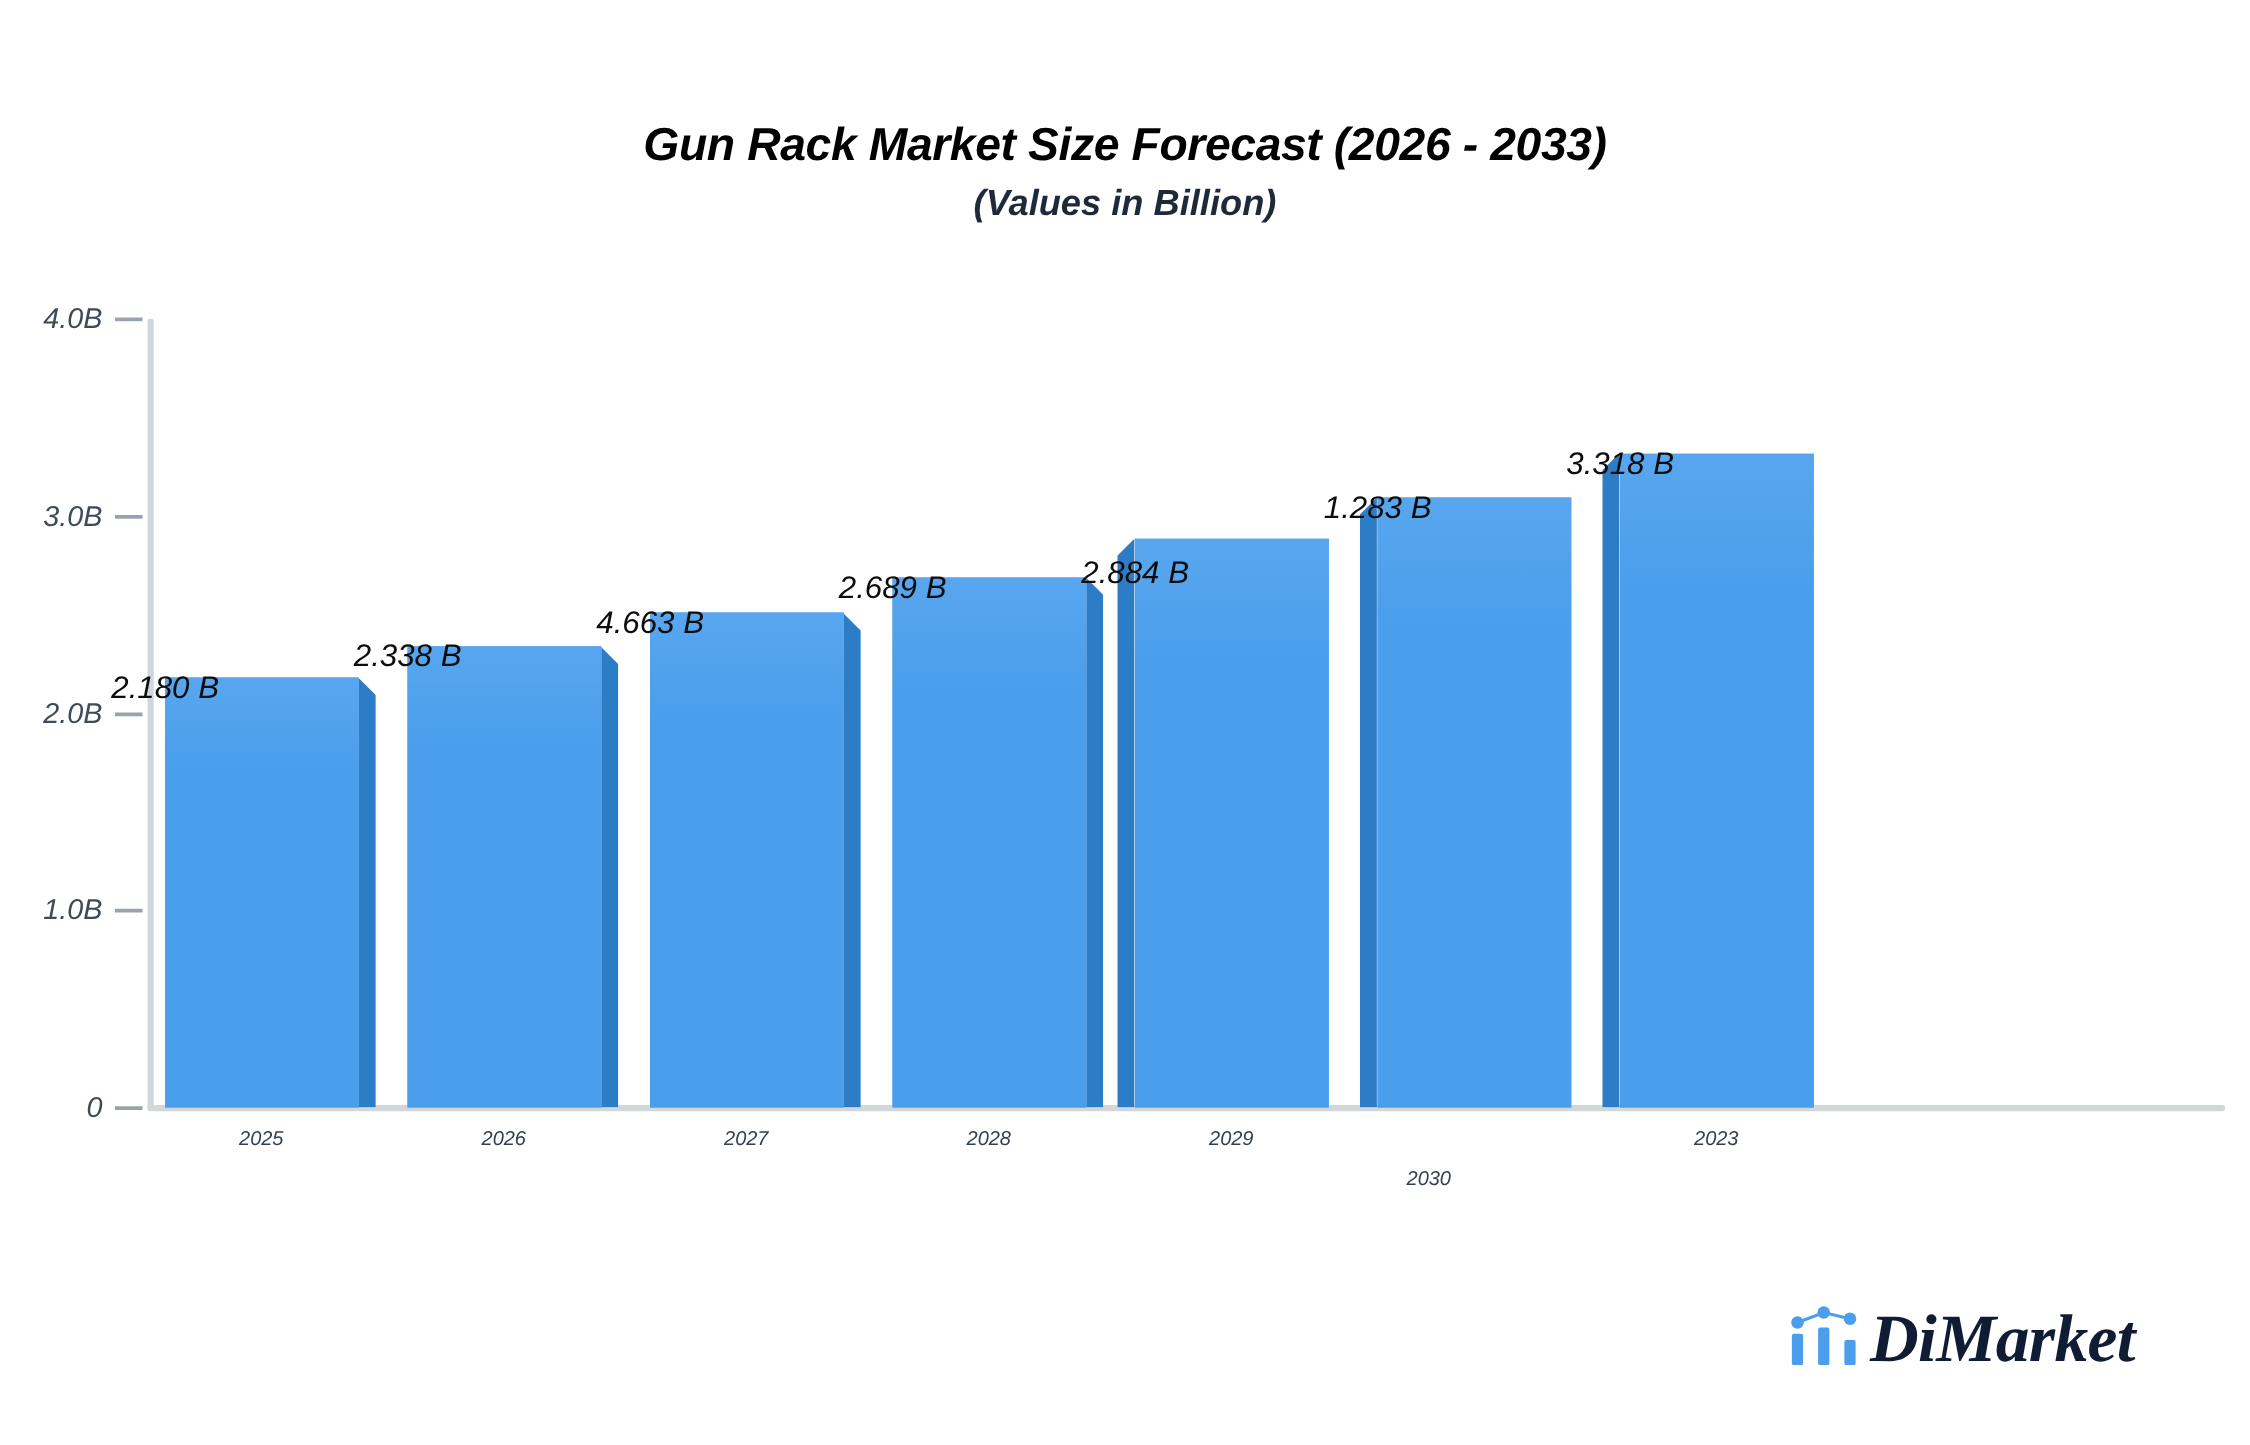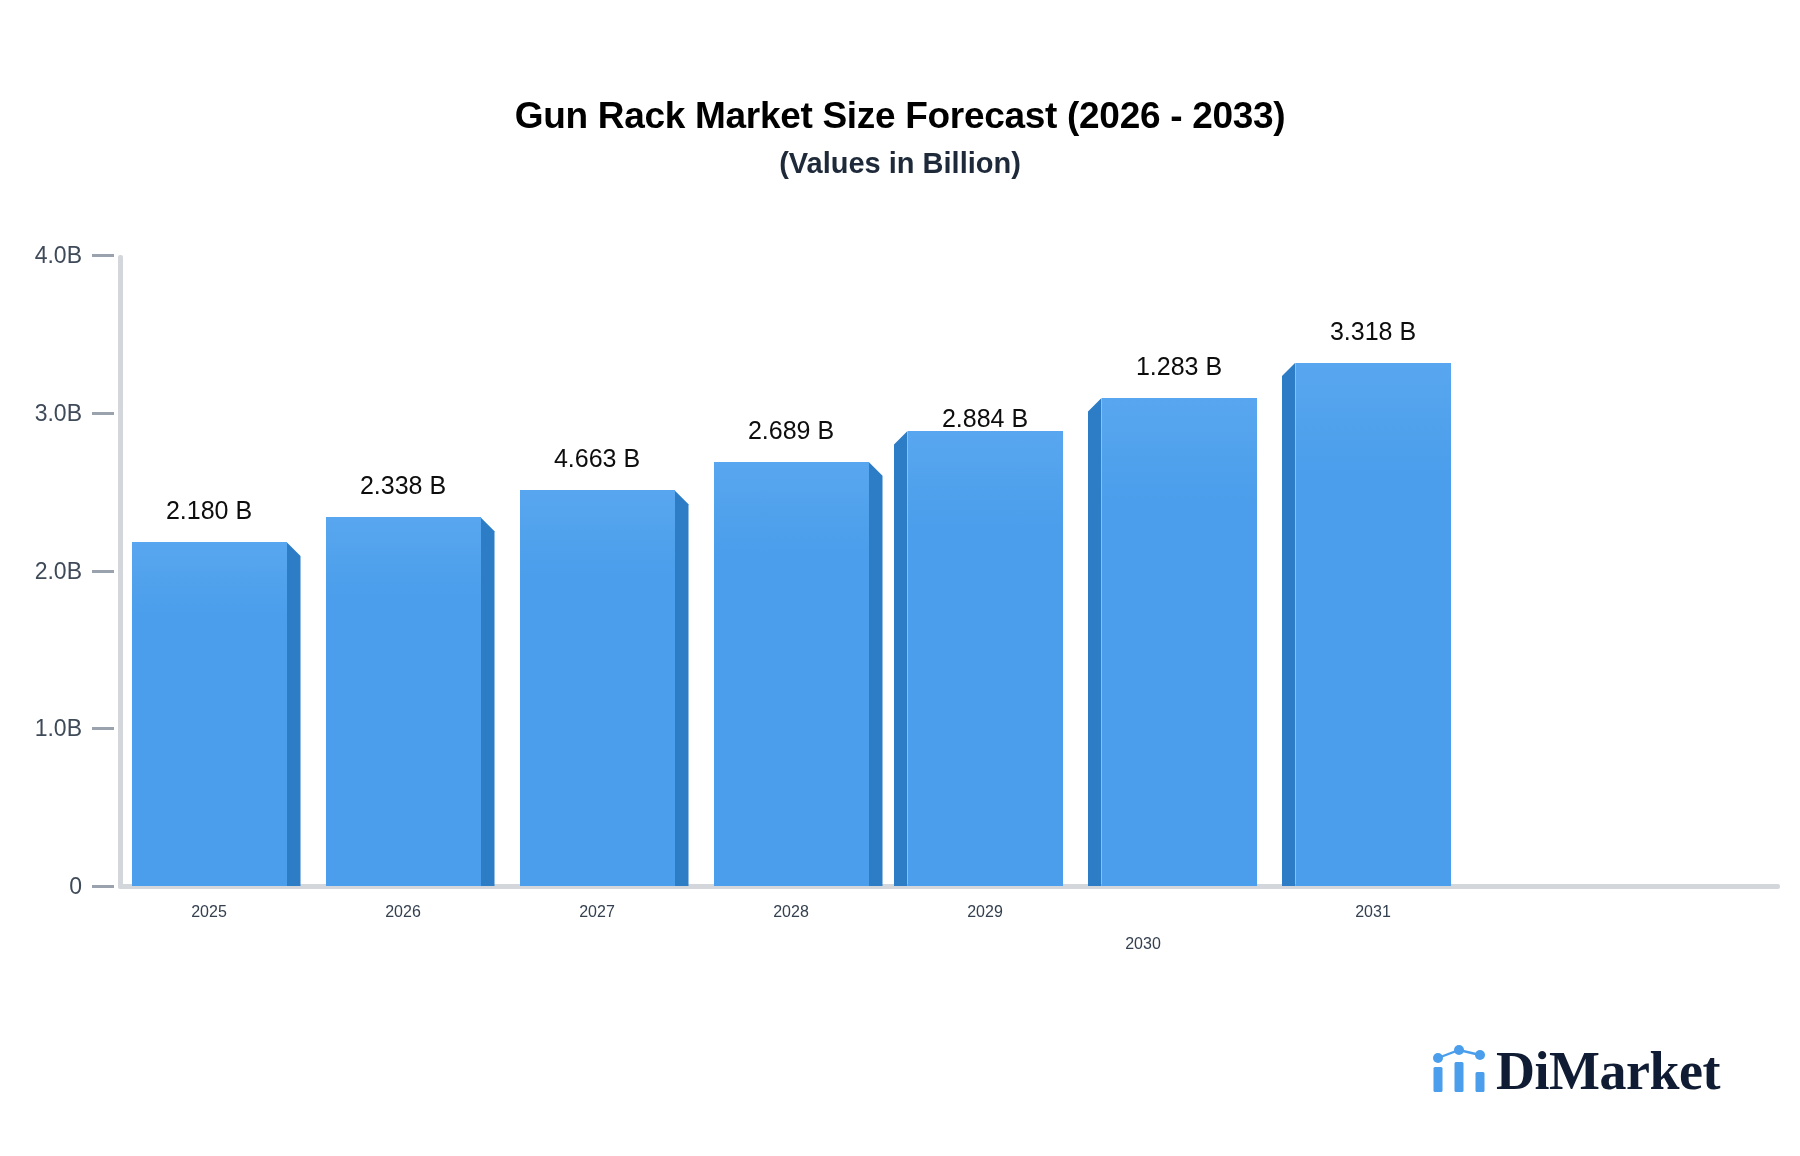--- a/index.html
+++ b/index.html
@@ -11,20 +11,21 @@
     width: 1800px;
     height: 1156px;
     font-family: "Liberation Sans", sans-serif;
     position: relative;
     overflow: hidden;
   }
 
   .chart-root {
     position: absolute;
     inset: 0;
+    font-style: italic;
   }
 
   
   .title {
     position: absolute;
     left: 0;
     right: 0;
     top: 95px;
     text-align: center;
     font-size: 37px;
@@ -112,24 +113,24 @@
     position: absolute;
     background: #4a9eeb;
     background-image: linear-gradient(to bottom, #58a6ef 0%, #4a9eeb 22%, #4a9eeb 100%);
   }
   .bar-side {
     position: absolute;
     background: #2c7cc6;
   }
   .bar-label {
     position: absolute;
-    text-align: center;
     font-size: 25px;
     color: #0d0d0d;
     white-space: nowrap;
+    margin-top: 40px;
   }
   .xlabel {
     position: absolute;
     top: 903px;
     text-align: center;
     font-size: 16px;
     color: #34404f;
     white-space: nowrap;
   }
 
@@ -212,21 +213,21 @@
         <div class="bar-label" style="left: 1253px; width: 240px; top: 316.586px;">3.318 B</div>
       </div>
     </div>
   <div id="x-axis">
       <div class="xlabel" style="left: 109px; width: 200px;">2025</div>
       <div class="xlabel" style="left: 303px; width: 200px;">2026</div>
       <div class="xlabel" style="left: 497px; width: 200px;">2027</div>
       <div class="xlabel" style="left: 691px; width: 200px;">2028</div>
       <div class="xlabel" style="left: 885px; width: 200px;">2029</div>
       <div class="xlabel" style="left: 1043px; width: 200px; margin-top: 32px;">2030</div>
-      <div class="xlabel" style="left: 1273px; width: 200px;">2031</div>
+      <div class="xlabel" style="left: 1273px; width: 200px;">2023</div>
     </div>
 
   <div class="logo">
     <svg class="logo-mark" width="54" height="50" viewBox="0 0 54 50">
       <circle cx="6" cy="14" r="5" fill="#4a9eeb"></circle>
       <circle cx="27" cy="6" r="5" fill="#4a9eeb"></circle>
       <circle cx="48" cy="11" r="5" fill="#4a9eeb"></circle>
       <path d="M6 14 L27 6 L48 11" stroke="#4a9eeb" stroke-width="2.4" fill="none"></path>
       <rect x="1.5" y="23" width="9" height="25" rx="1.5" fill="#4a9eeb"></rect>
       <rect x="22.5" y="18" width="9" height="30" rx="1.5" fill="#4a9eeb"></rect>

